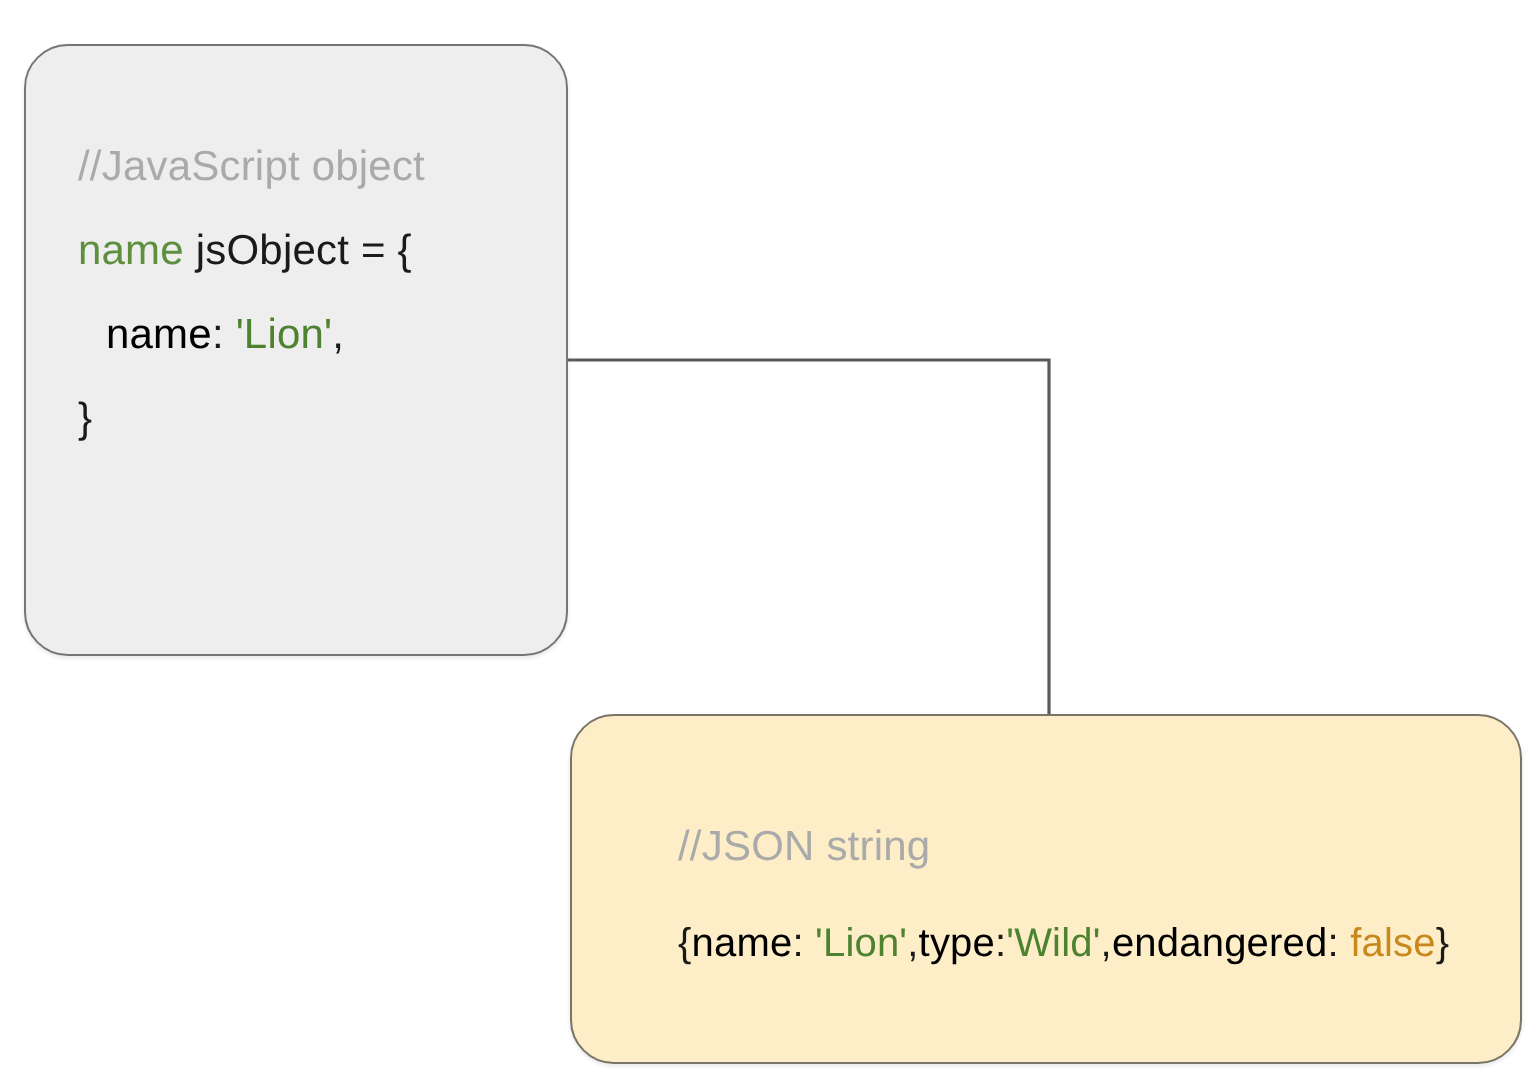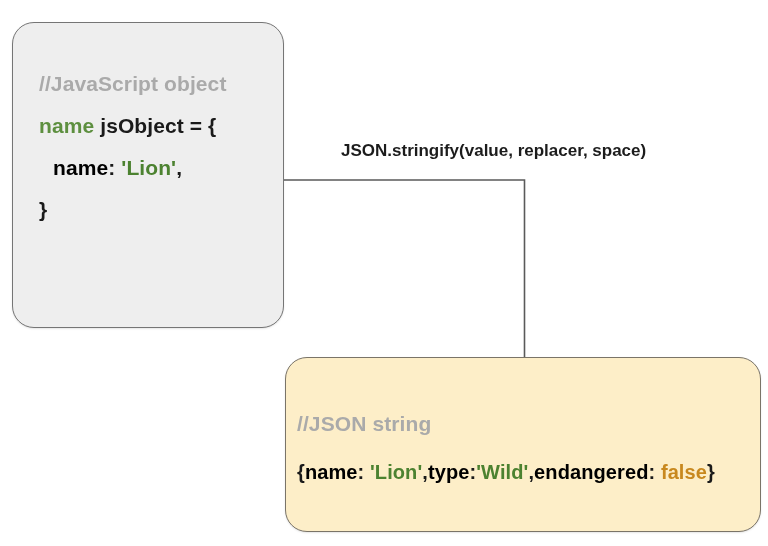--- a/index.html
+++ b/index.html
@@ -14,21 +14,20 @@
     overflow: hidden;
     font-family: "Liberation Sans", sans-serif;
     -webkit-font-smoothing: antialiased;
   }
   #canvas {
     position: absolute;
     left: 0; top: 0;
     width: 688px;
     height: 546px;
     background: #ffffff;
-    font-weight: bold;
   }
 
   
   #connector {
     position: absolute;
     left: 0; top: 0;
     width: 768px;
     height: 546px;
     pointer-events: none;
   }
@@ -82,21 +81,21 @@
   .tok-string   { color: #4c8230; }
   .tok-bool     { color: #c8881e; }
   .tok-punct    { color: #1a1a1a; }
 
   
   #json-code {
     position: absolute;
     left: 11px;
     top: 42px;
   }
-  #json-code .code-line { line-height: 48px; }
+  #json-code .code-line { line-height: 48px; margin-left: 42px; }
   #json-string-line { font-size: 20px; white-space: nowrap; }
 
   
   #edge-label {
     position: absolute;
     left: 338px;
     top: 140px;
     font-size: 17px;
     line-height: 22px;
     color: #1c1c1c;
@@ -131,21 +130,20 @@
 
 
 
       <div class="code-line">
         <span class="tok-plain">}</span>
       </div>
 
     </div>
   </div>
 
-  <div id="edge-label">JSON.stringify(value, replacer, space)</div>
 
   <div class="box" id="json-box">
     <div id="json-code">
 
       <div class="code-line">
         <span class="tok-comment">//JSON string</span>
       </div>
 
       <div class="code-line" id="json-string-line">
         <span class="tok-punct">{</span><span class="tok-key">name</span><span class="tok-punct">: </span><span class="tok-string">'Lion'</span><span class="tok-punct">,</span><span class="tok-key">type</span><span class="tok-punct">:</span><span class="tok-string">'Wild'</span><span class="tok-punct">,</span><span class="tok-key">endangered</span><span class="tok-punct">: </span><span class="tok-bool">false</span><span class="tok-punct">}</span>

